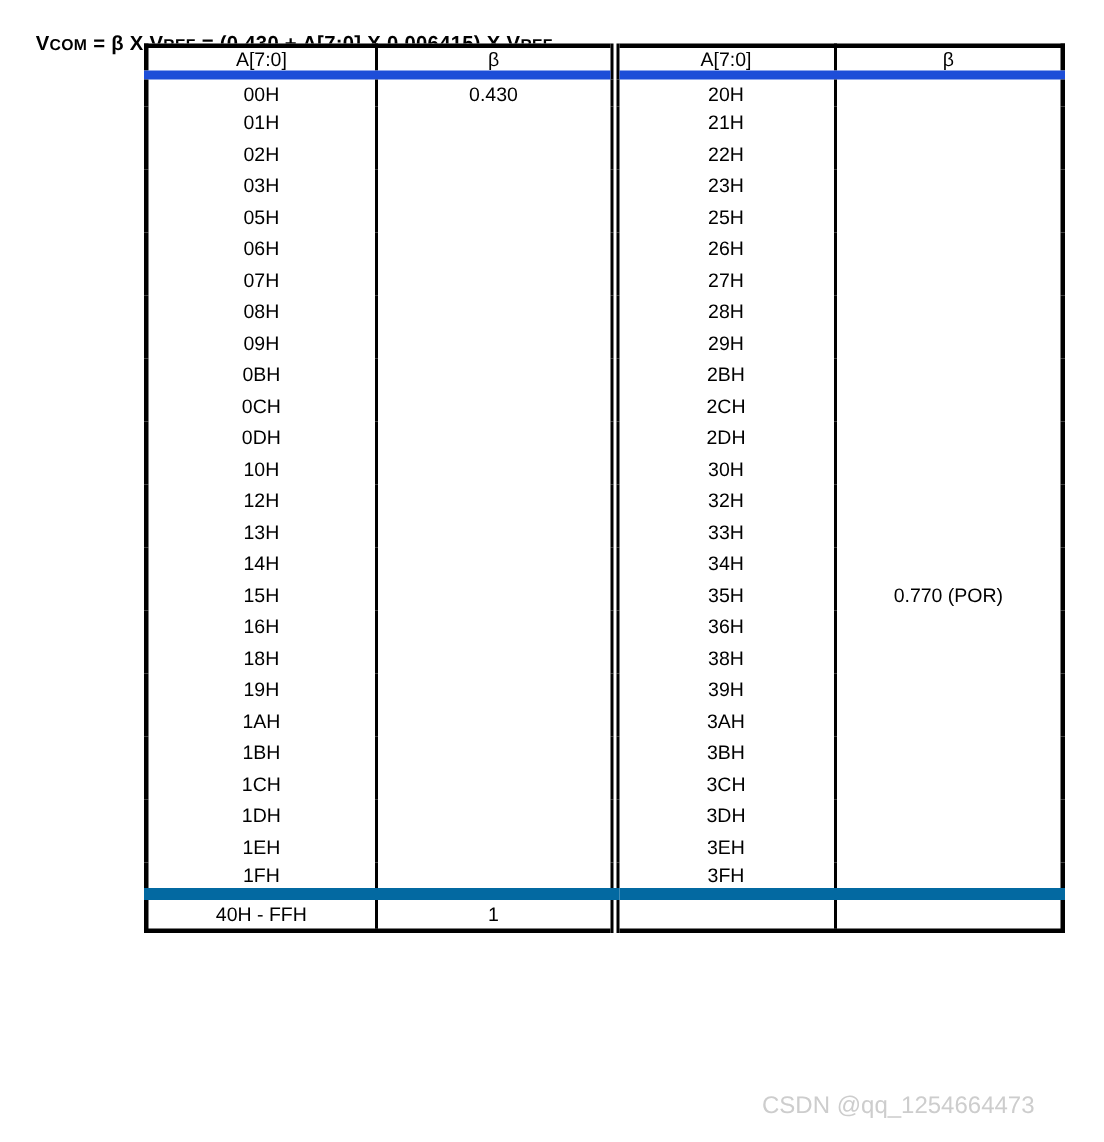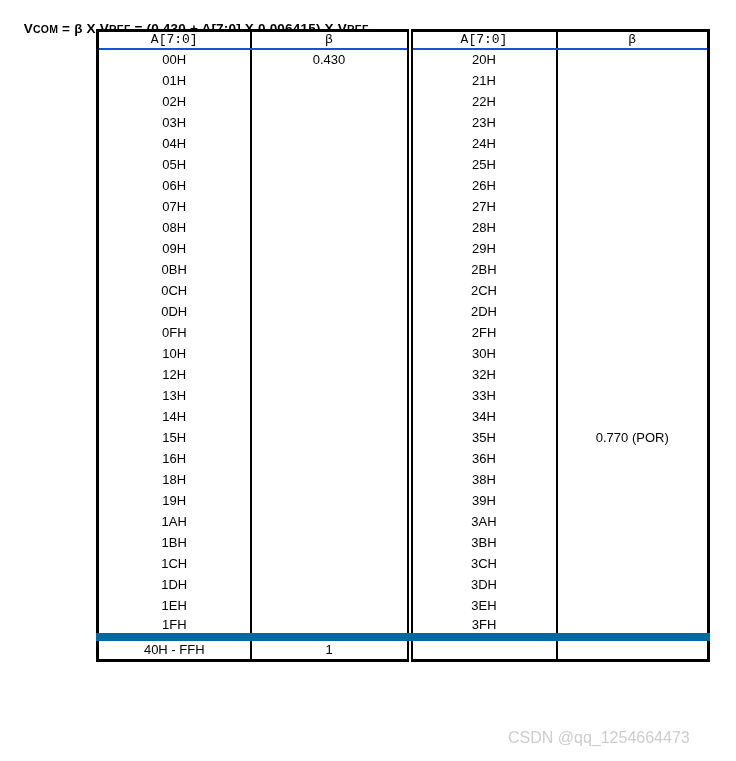--- a/index.html
+++ b/index.html
@@ -53,21 +53,21 @@
     overflow: hidden;
   }
   .beta-table thead tr { height: 18px; }
   .beta-table tbody tr { height: 21px; }
   .beta-table tfoot tr { height: 24px; }
   
   .beta-table th:nth-child(2), .beta-table td:nth-child(2) { border-left: 2px solid #000; }
   .beta-table th:nth-child(3), .beta-table td:nth-child(3) { border-left: 6px double #000; }
   .beta-table th:nth-child(4), .beta-table td:nth-child(4) { border-left: 2px solid #000; }
   
-  .beta-table thead th { border-bottom: 2px solid #1d4ed8; font-family: Liberation Mono, monospace; }
+  .beta-table thead th { border-bottom: 6px solid #1d4ed8; }
   .beta-table tfoot td { border-top: 8px solid #0369a1; }
   .watermark {
     position: absolute;
     left: 508px;
     top: 729px;
     font-size: 16px;
     color: #cdcdcd;
     white-space: nowrap;
     z-index: 5;
     letter-spacing: 0px;
@@ -116,26 +116,20 @@
           <td>22H</td>
           <td></td>
         </tr>
         <tr>
           <td>03H</td>
           <td></td>
           <td>23H</td>
           <td></td>
         </tr>
         <tr>
-          <td>04H</td>
-          <td></td>
-          <td>24H</td>
-          <td></td>
-        </tr>
-        <tr>
           <td>05H</td>
           <td></td>
           <td>25H</td>
           <td></td>
         </tr>
         <tr>
           <td>06H</td>
           <td></td>
           <td>26H</td>
           <td></td>
@@ -167,26 +161,20 @@
         <tr>
           <td>0CH</td>
           <td></td>
           <td>2CH</td>
           <td></td>
         </tr>
         <tr>
           <td>0DH</td>
           <td></td>
           <td>2DH</td>
-          <td></td>
-        </tr>
-        <tr>
-          <td>0FH</td>
-          <td></td>
-          <td>2FH</td>
           <td></td>
         </tr>
         <tr>
           <td>10H</td>
           <td></td>
           <td>30H</td>
           <td></td>
         </tr>
         <tr>
           <td>12H</td>

